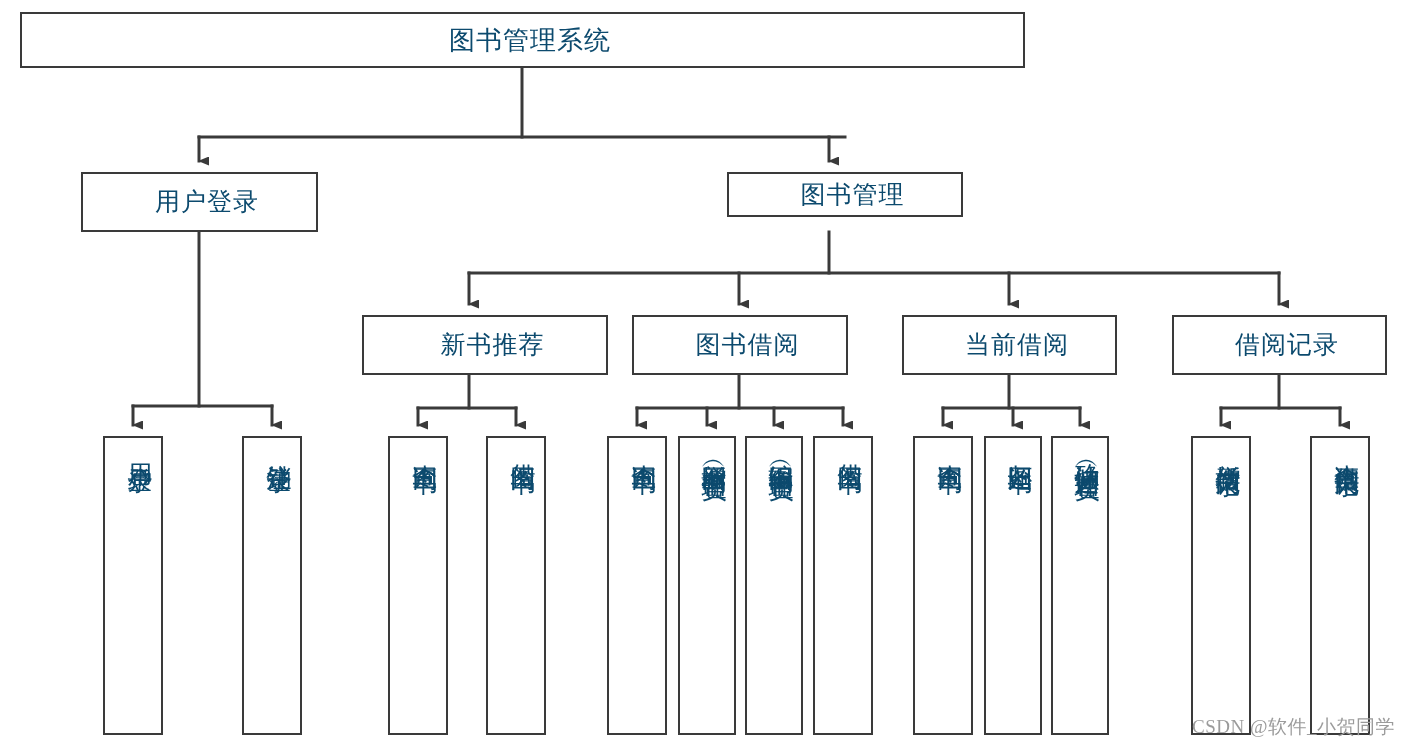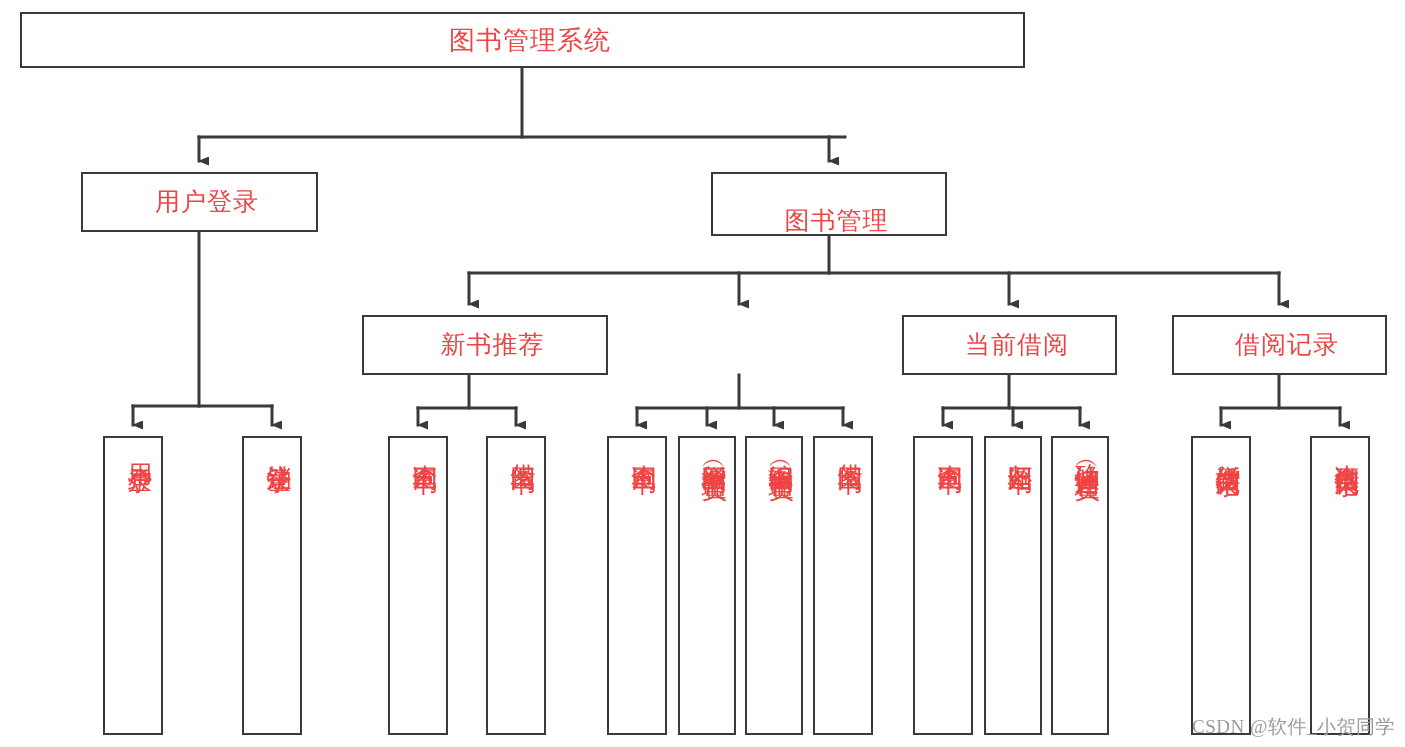--- a/index.html
+++ b/index.html
@@ -25,21 +25,21 @@
     height: 747px;
   }
   .node {
     position: absolute;
     box-sizing: border-box;
     border: 2px solid #3a3a3a;
     background: #ffffff;
     display: flex;
     align-items: center;
     justify-content: center;
-    color: #ef4444;
+    color: #0c4a6e;
     padding-left: 15px;
   }
   .node.horiz {
     font-size: 25px;
     line-height: 1.1;
     letter-spacing: 1px;
   }
   .node.root {
     font-size: 26px;
   }
@@ -120,26 +120,29 @@
     </g>
   </svg>
 
   <div class="node horiz root" style="left:20px; top:12px; width:1005px; height:56px;">
     <span>图书管理系统</span>
   </div>
 
   <div class="node horiz" style="left:81px; top:172px; width:237px; height:60px;">
     <span>用户登录</span>
   </div>
-  <div class="node horiz" style="left:711px; top:172px; width:236px; height:64px;align-items:flex-end;">
+  <div class="node horiz" style="left:727px; top:172px; width:236px; height:45px;">
     <span>图书管理</span>
   </div>
 
   <div class="node horiz" style="left:362px; top:315px; width:246px; height:60px;">
     <span>新书推荐</span>
+  </div>
+  <div class="node horiz" style="left:632px; top:315px; width:216px; height:60px;">
+    <span>图书借阅</span>
   </div>
   <div class="node horiz" style="left:902px; top:315px; width:215px; height:60px;">
     <span>当前借阅</span>
   </div>
   <div class="node horiz" style="left:1172px; top:315px; width:215px; height:60px;">
     <span>借阅记录</span>
   </div>
 
   <div class="node leaf" style="left:103px; top:436px; width:60px; height:299px;">
     <span class="vtext">用户登录</span>

